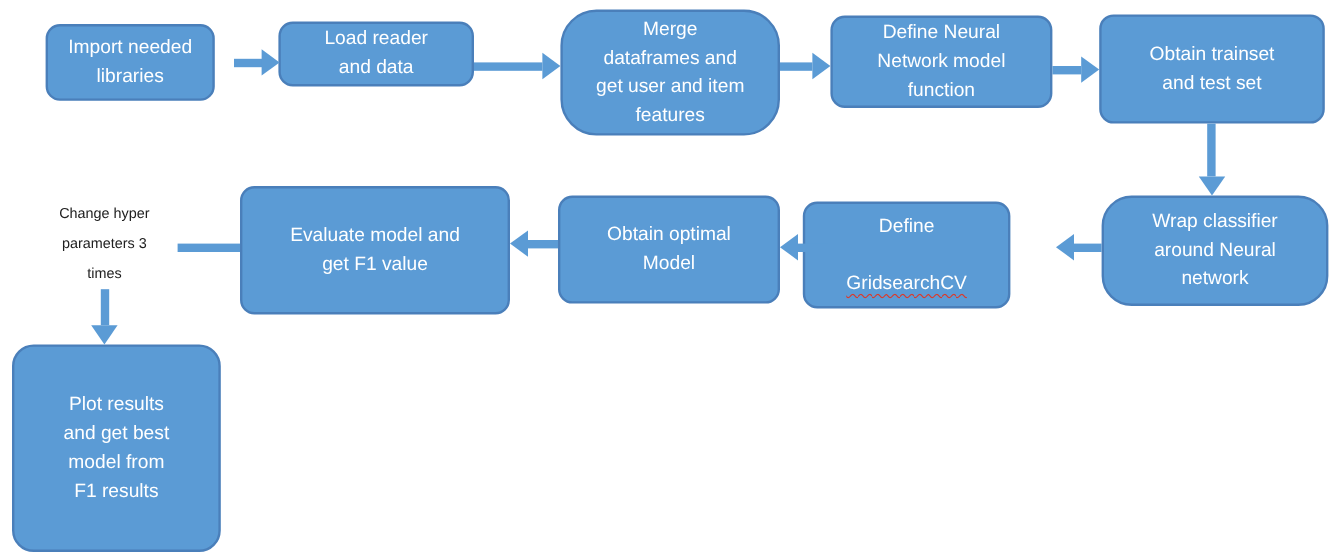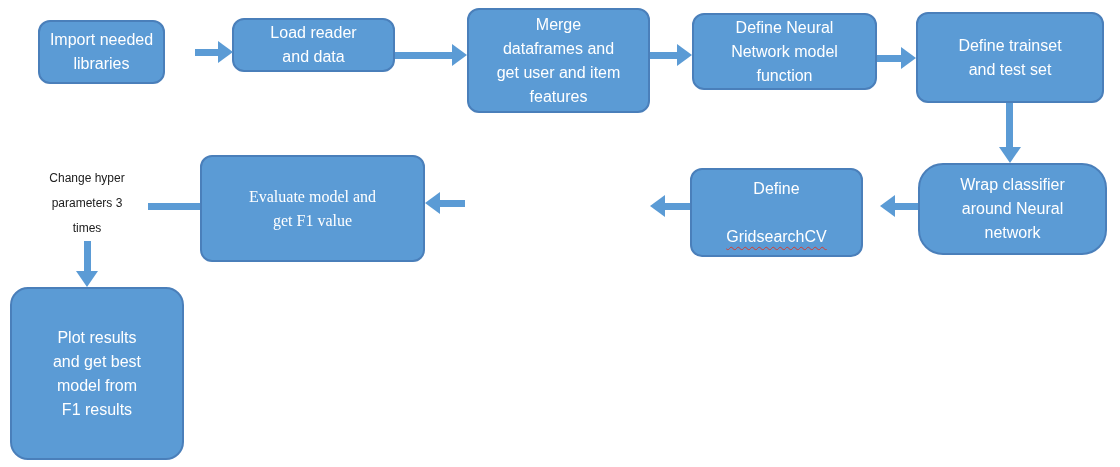--- a/index.html
+++ b/index.html
@@ -51,60 +51,62 @@
     border-top:16px solid var(--arrow);}
   .stack span{display:block;}
   .squiggle{
     text-decoration-line:underline;
     text-decoration-style:wavy;
     text-decoration-color:var(--spellcheck);
     text-decoration-thickness:1px;
     text-underline-offset:4px;
   }
   
-  #n-import{left:38px;top:20px;width:127px;height:64px;}
+  #n-import{left:38px;top:20px;width:141px;height:64px;}
   #n-load{left:232px;top:18px;width:163px;height:54px;}
-  #n-merge{left:467px;top:8px;width:183px;height:105px;}
+  #n-merge{left:467px;top:8px;width:183px;height:105px;border-radius:30px;}
   #n-define-nn{left:692px;top:13px;width:185px;height:77px;}
   #n-trainset{left:916px;top:12px;width:188px;height:91px;}
   #n-wrap{left:918px;top:163px;width:189px;height:92px;border-radius:25px;}
-  #n-gridsearch{left:690px;top:168px;width:173px;height:89px;}
+  #n-gridsearch{left:669px;top:168px;width:173px;height:89px;}
   #n-optimal{left:465px;top:163px;width:185px;height:90px;}
-  #n-evaluate{left:200px;top:155px;width:225px;height:107px;font-family:Liberation Serif, serif;}
+  #n-evaluate{left:200px;top:155px;width:225px;height:107px;}
   #n-plot{left:10px;top:287px;width:174px;height:173px;border-radius:18px;}
   #lbl-change{left:12px;top:166px;width:150px;}
 </style>
 </head>
 <body>
 
 <div id="canvas">
 
   <div class="node" id="n-import">Import needed
 libraries</div>
   <div class="node" id="n-load">Load reader
 and data</div>
   <div class="node" id="n-merge">Merge
 dataframes and
 get user and item
 features</div>
   <div class="node" id="n-define-nn">Define Neural
 Network model
 function</div>
-  <div class="node" id="n-trainset">Define trainset
+  <div class="node" id="n-trainset">Obtain trainset
 and test set</div>
 
   <div class="node" id="n-wrap">Wrap classifier
 around Neural
 network</div>
   <div class="node" id="n-gridsearch">
     <div class="stack">
       <span>Define</span>
       <span class="squiggle">GridsearchCV</span>
     </div>
   </div>
+  <div class="node" id="n-optimal">Obtain optimal
+Model</div>
   <div class="node" id="n-evaluate">Evaluate model and
 get F1 value</div>
 
   <div class="floating-label" id="lbl-change">Change hyper
 parameters 3
 times</div>
 
   <div class="node" id="n-plot">Plot results
 and get best
 model from

